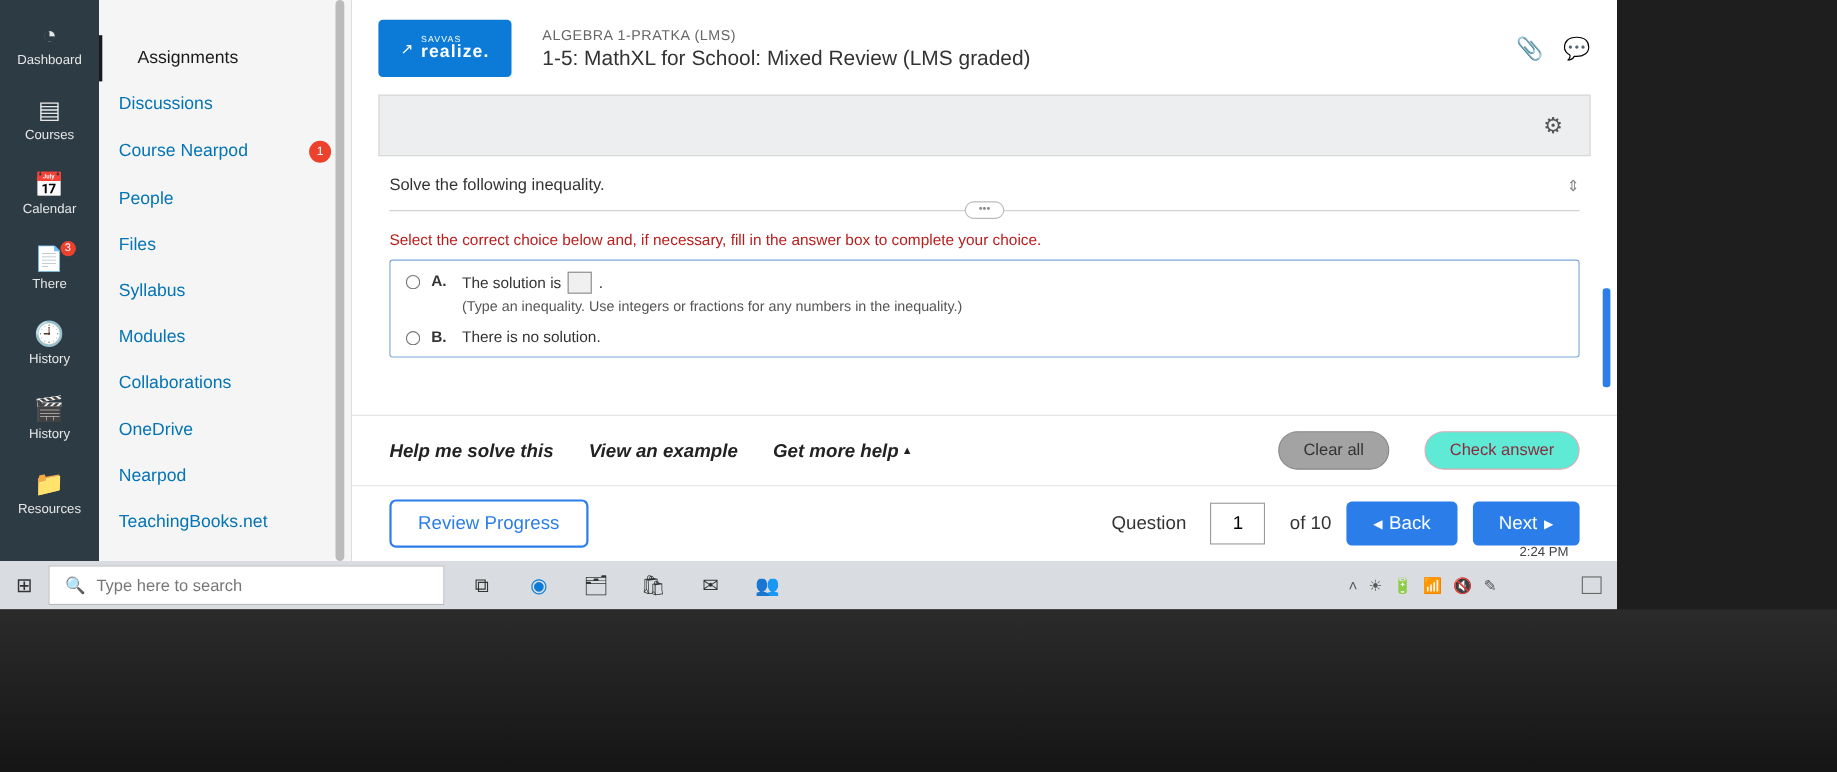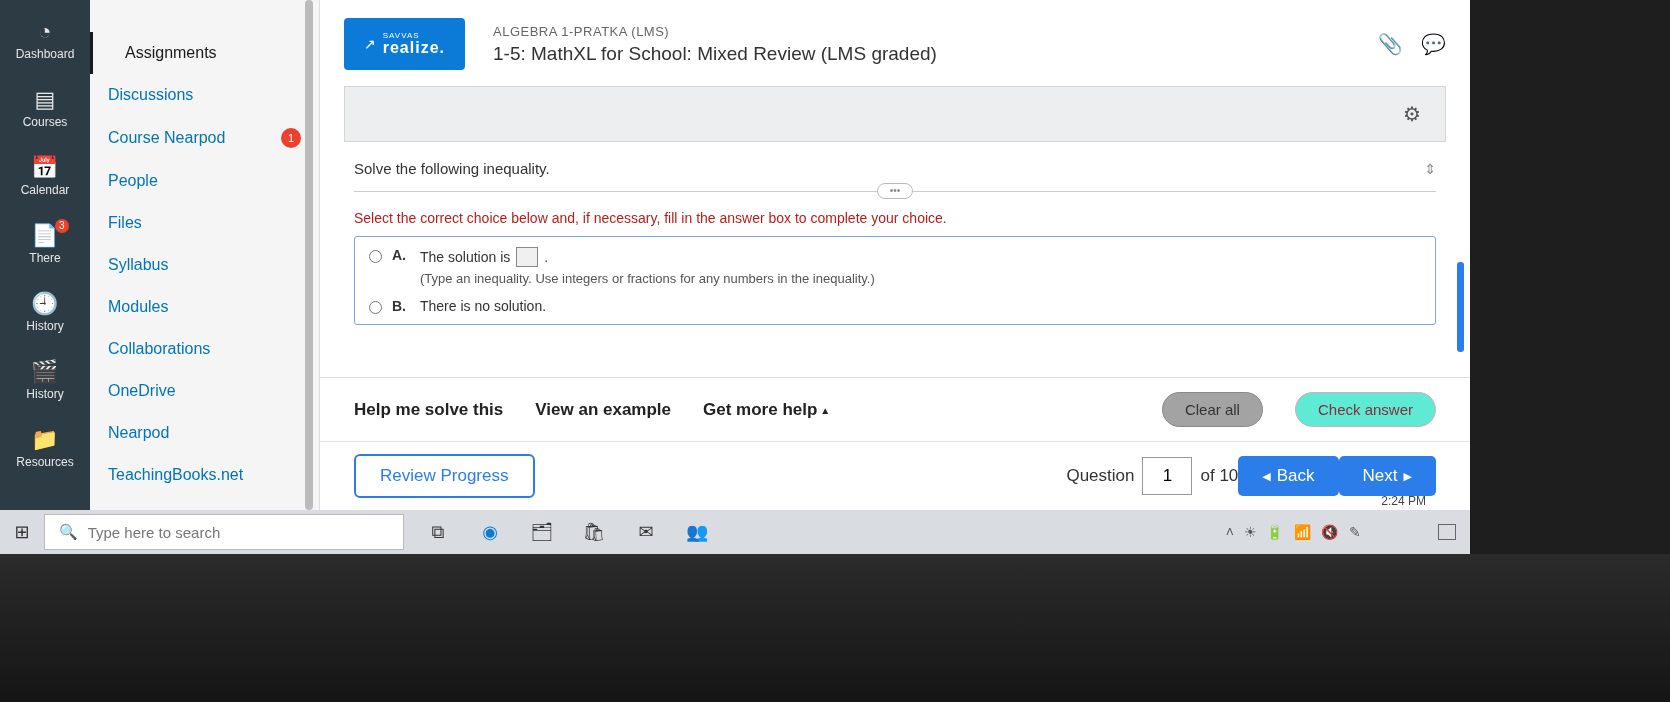--- a/index.html
+++ b/index.html
@@ -44,27 +44,27 @@
   .choice-row { display:flex; align-items:flex-start; gap:10px; padding:6px 14px; font-size:14px; color:#333; }
   .choice-row input[type=radio]{ margin-top:3px;}
   .choice-letter { font-weight:600; color:#333; min-width:18px;}
   .choice-body { display:flex; flex-direction:column; gap:4px;}
   .solution-line { display:flex; align-items:center; gap:6px;text-align:right;}
   .ans-box { width:22px; height:20px; border:1px solid #888; background:#f0f0f0;}
   .hint { font-size:13px; color:#555;}
   .scroll-ind { position:absolute; right:6px; top:120px; width:7px; height:90px; background:#2b7de9; border-radius:3px;}
 
   .help-row { display:flex; align-items:center; gap:32px; padding:14px 34px; border-top:1px solid #e0e0e0; margin-top:8px;}
-  .help-link { color:#222; font-size:17px; font-weight:600; cursor:pointer;}
+  .help-link { color:#222; font-size:17px; font-weight:600; cursor:pointer;font-style:italic;}
   .help-link.drop::after { content:" ▲"; font-size:10px; vertical-align:middle;}
   .help-row .spacer { flex:1; }
   .pill-btn { border:1px solid #888; background:#a3a3a3; color:#333; border-radius:20px; padding:8px 22px; font-size:15px; cursor:pointer;}
   .pill-btn.primary { background:#5eead4; border-color:#e0a9b3; color:#8a2b3f; }
 
-  .footer-row { display:flex; align-items:center; padding:12px 34px; border-top:1px solid #e5e5e5;}
+  .footer-row { display:flex; align-items:center; gap:14px; padding:12px 34px; border-top:1px solid #e5e5e5;}
   .review-btn { border:2px solid #2b7de9; color:#2b7de9; background:#fff; border-radius:6px; padding:10px 24px; font-size:17px; font-weight:500; cursor:pointer;}
   .footer-row .spacer { flex:1; }
   .q-label { font-size:17px; color:#333;}
   .q-input { width:50px; height:38px; border:1px solid #999; text-align:center; font-size:17px; margin:0 8px;}
   .nav-btn { background:#2b7de9; color:#fff; border:none; border-radius:5px; padding:10px 24px; font-size:17px; font-weight:500; cursor:pointer; display:inline-flex; align-items:center; gap:6px;}
   .nav-btn .tri { font-size:11px;}
 
   
   .taskbar { position:absolute; left:0; top:510px; height:44px; width:1470px; background:#d9dde1; display:flex; align-items:center; }
   .tb-start { width:44px; height:44px; display:flex; align-items:center; justify-content:center; color:#333; font-size:18px;}

